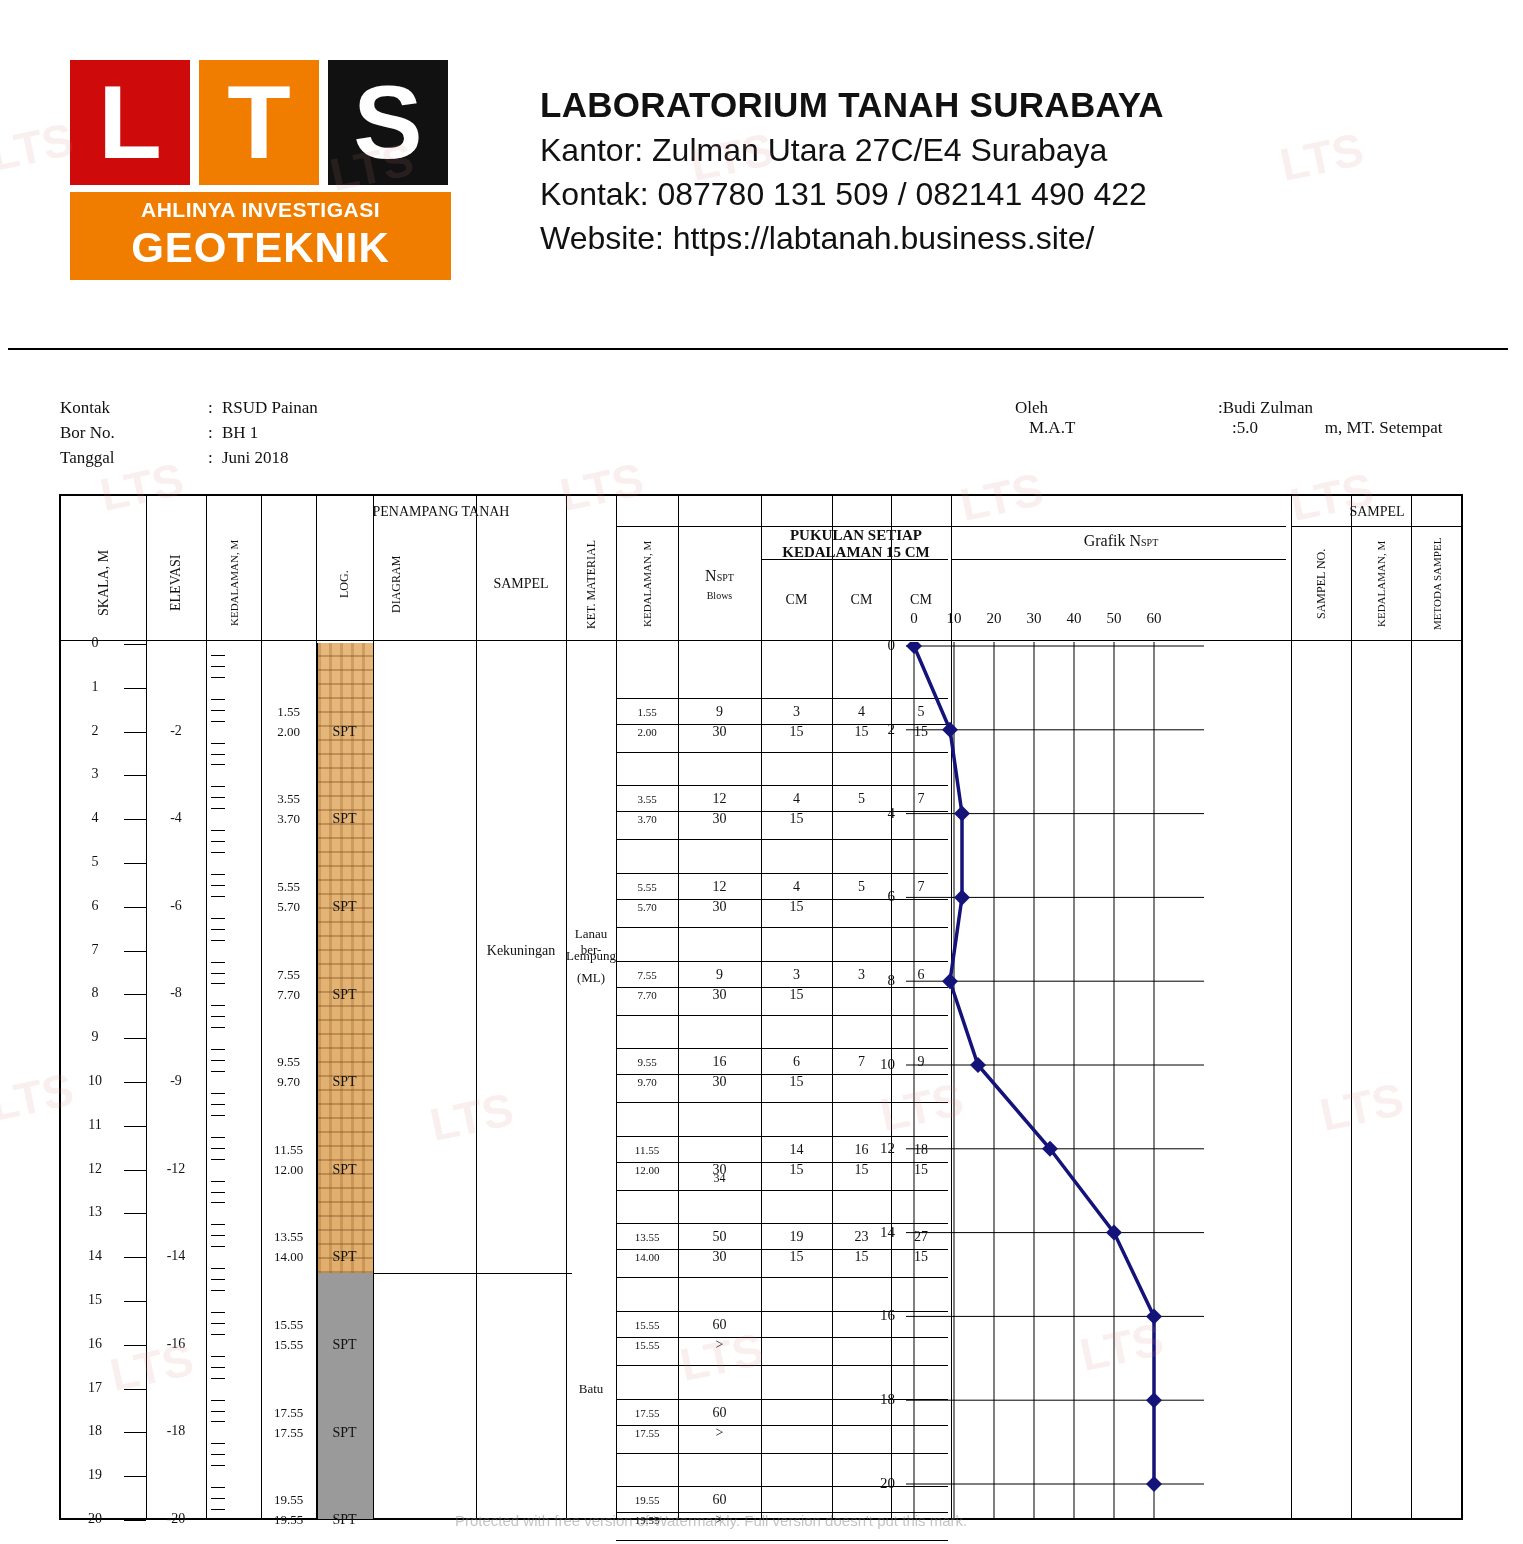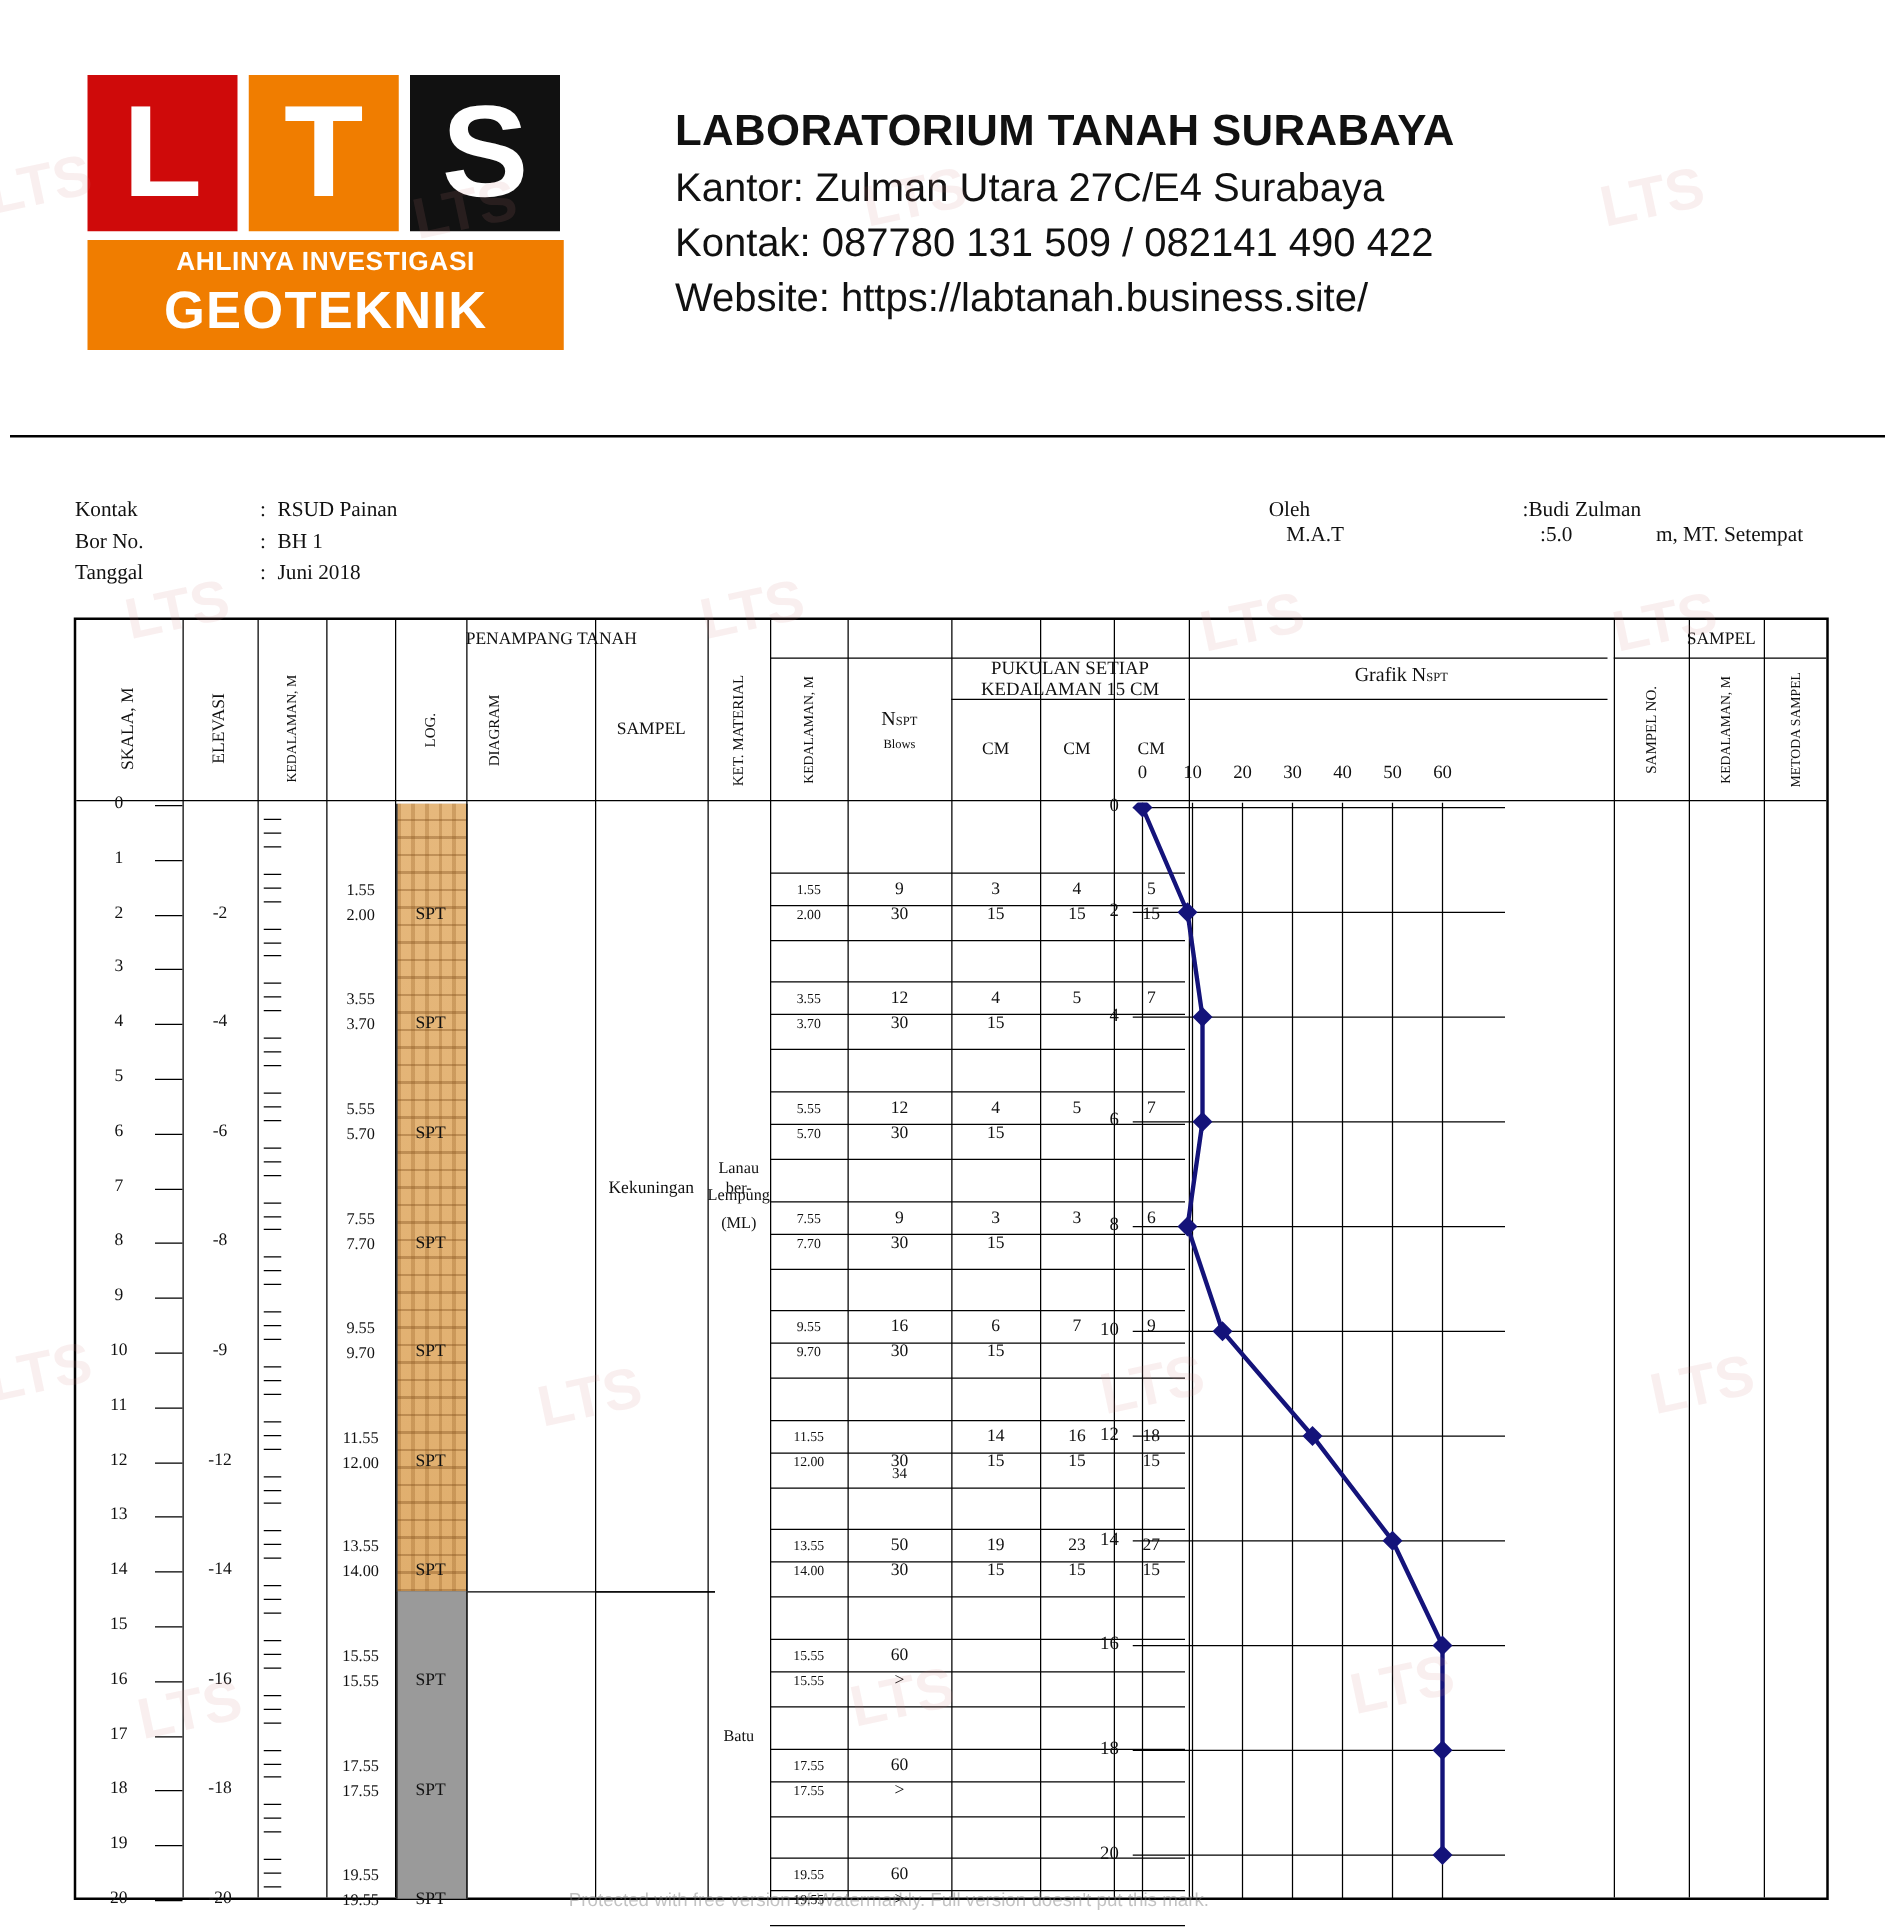--- a/index.html
+++ b/index.html
@@ -158,21 +158,21 @@
   <div class="lbl ctr" style="left:415px; top:32px; width:90px; height:112px;">SAMPEL</div>
   <div class="lbl vert ctr" style="left:505px; top:32px; width:50px; height:112px; font-size:12px; text-align:center;">KET. MATERIAL</div>
 
   <div class="lbl vert ctr" style="left:555px; top:32px; width:62px; height:112px; font-size:11px;">KEDALAMAN, M</div>
   <div style="position:absolute; left:617px; top:32px; width:83px; height:112px;" class="ctr">
     <div style="text-align:center">
       <span style="font-size:16px">N</span><span style="font-size:10px">SPT</span>
       <div style="font-size:10px; margin-top:5px">Blows</div>
     </div>
   </div>
-  <div class="lbl ctr" style="left:700px; top:33px; width:190px; height:30px; font-size:15px; line-height:17px;">PUKULAN SETIAP KEDALAMAN 15 CM</div>
+  <div class="lbl ctr" style="left:700px; top:33px; width:190px; height:30px; font-size:15px; line-height:17px;font-weight:bold;">PUKULAN SETIAP KEDALAMAN 15 CM</div>
   <div class="lbl ctr" style="left:700px; top:63px; width:71px; height:81px;">CM</div>
   <div class="lbl ctr" style="left:771px; top:63px; width:59px; height:81px;">CM</div>
   <div class="lbl ctr" style="left:830px; top:63px; width:60px; height:81px;">CM</div>
 
   <div style="position:absolute; left:890px; top:36px; width:340px; text-align:center;">
     <span style="font-size:16px">Grafik  N</span><span style="font-size:10px">SPT</span>
   </div>
 
   <div class="lbl ctr" style="left:1230px; top:2px; width:172px; height:28px;">SAMPEL</div>
   <div class="lbl vert ctr" style="left:1230px; top:32px; width:60px; height:112px; font-size:12px;">SAMPEL NO.</div>

